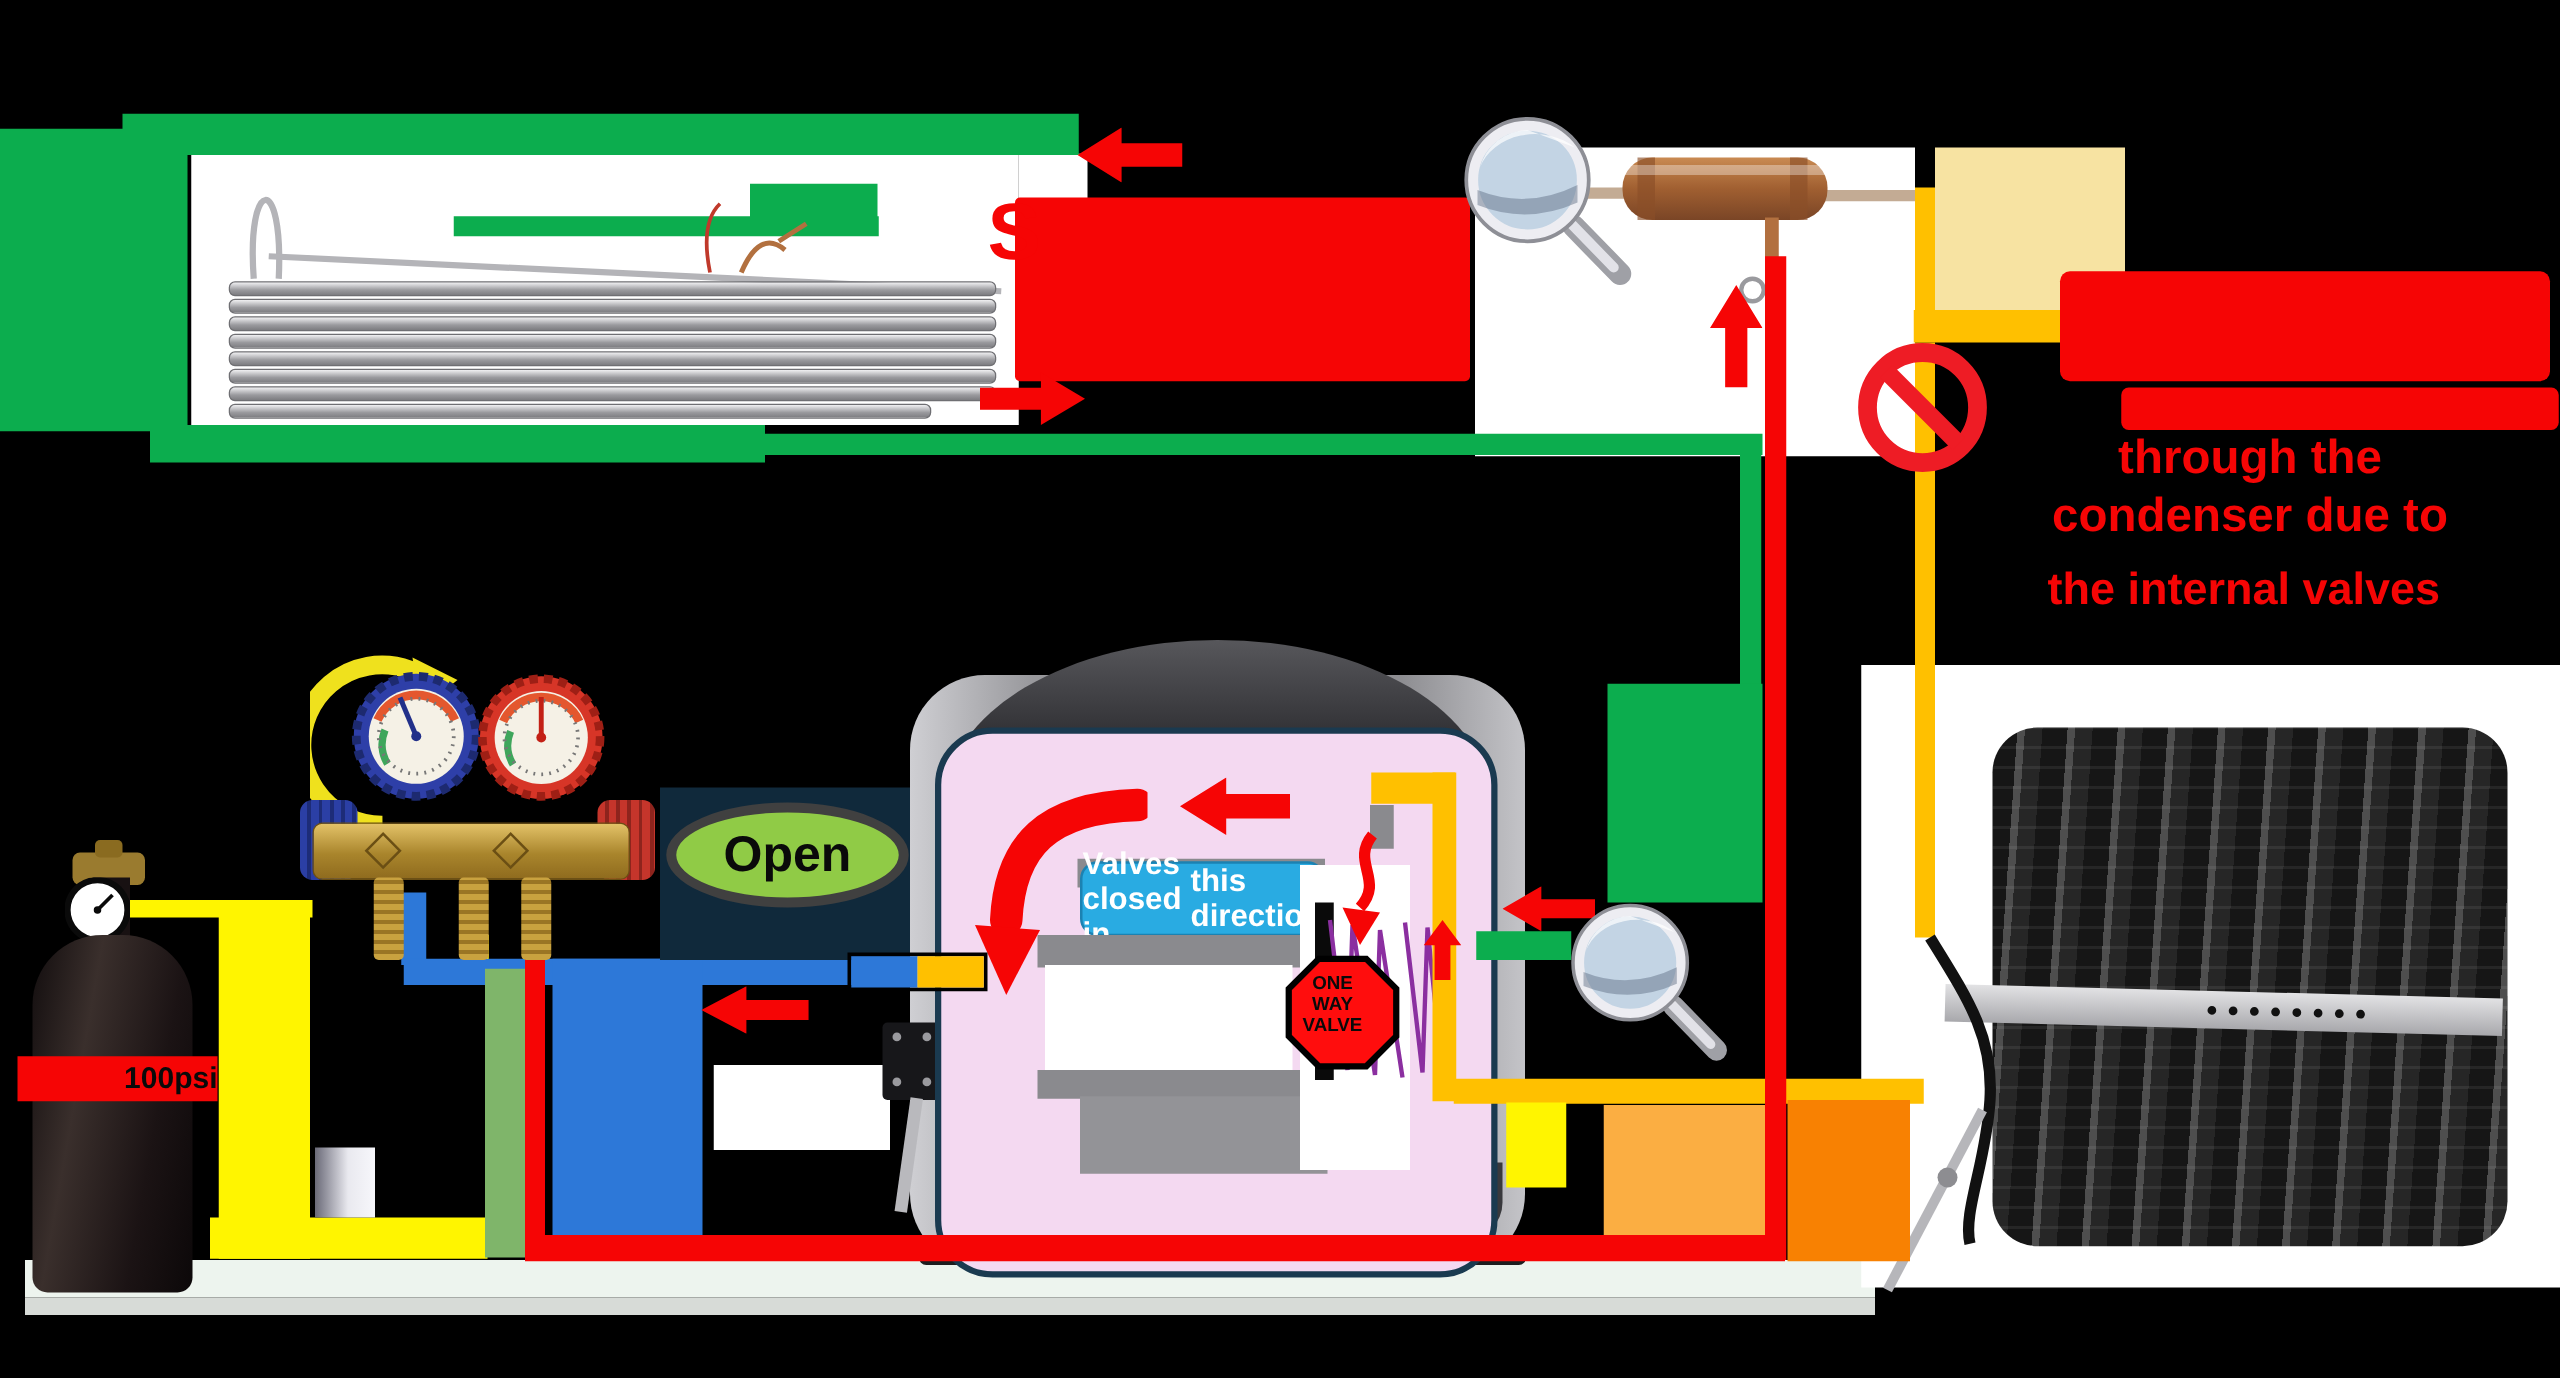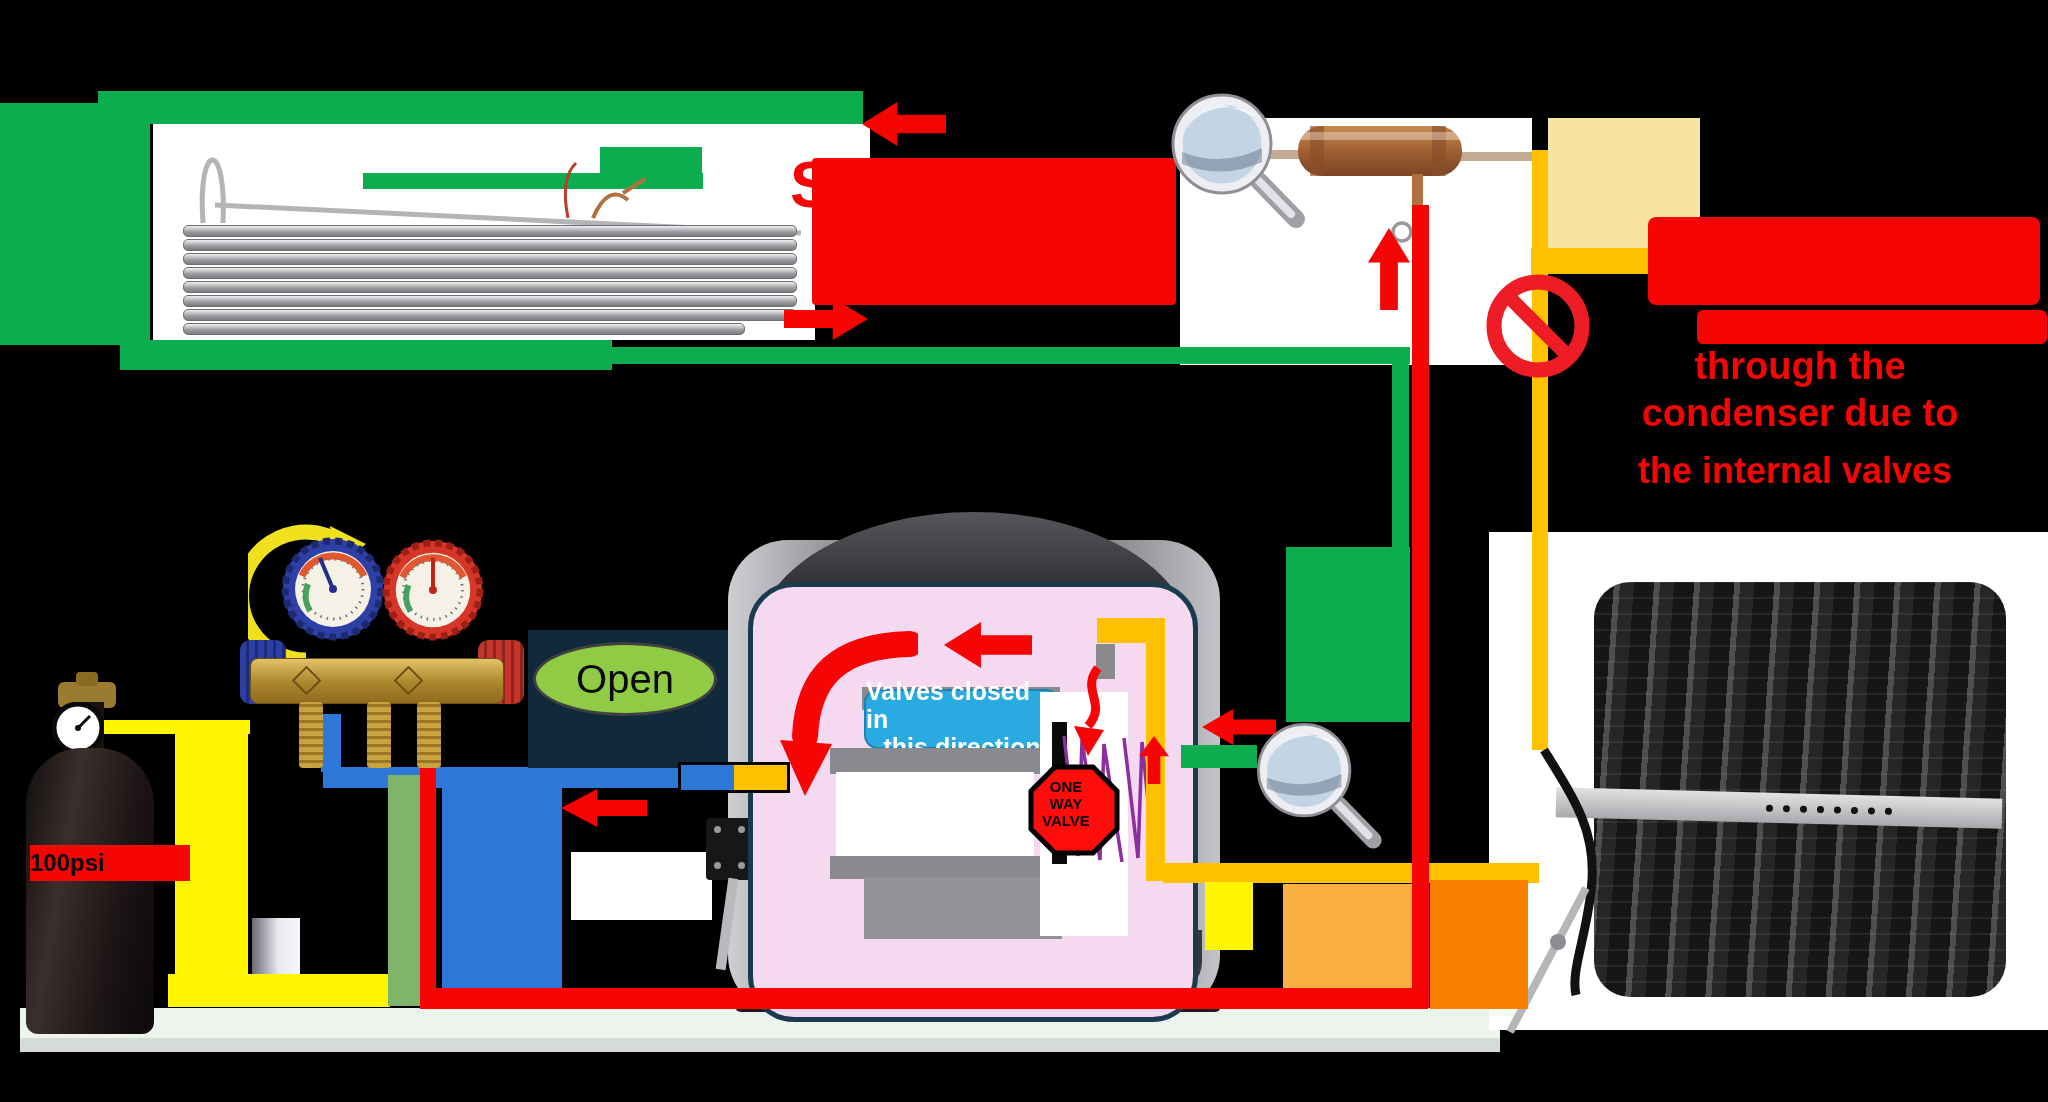--- a/index.html
+++ b/index.html
@@ -56,22 +56,22 @@
   <div class="abs bl" style="left:323px;top:767px;width:362px;height:21px;"></div>
   <div class="abs bl" style="left:442px;top:767px;width:120px;height:231px;"></div>
   <div class="abs" style="left:388px;top:775px;width:34px;height:231px;background:#7FB56A;"></div>
   <div class="abs r" style="left:420px;top:765px;width:16px;height:226px;"></div>
   <div class="abs" style="left:252px;top:918px;width:48px;height:56px;background:linear-gradient(90deg,#6a6a78,#e9e9ef 55%,#f7f7fb);"></div>
 
   <div class="abs r" style="left:812px;top:158px;width:364px;height:147px;border-radius:4px;"></div>
   <div class="abs" style="left:790px;top:148px;width:60px;height:70px;color:#F60505;font-size:64px;font-weight:bold;">S</div>
 
   <div class="abs" style="left:528px;top:630px;width:207px;height:138px;background:#10293B;"></div>
-  <div class="abs" style="left:533px;top:642px;width:178px;height:68px;border-radius:50%;background:#90CB46;border:3px solid #404040;
-              display:flex;align-items:center;justify-content:center;">
+  <div class="abs" style="left:533px;top:642px;width:178px;height:68px;border-radius:50%;background:#90CB46;border:8px solid #404040;
+              display:flex;align-items:center;justify-content:center;font-weight:bold;">
     <span style="color:#0a0a0a;font-size:40px;">Open</span>
   </div>
 
   <div class="abs" style="left:153px;top:123px;width:662px;height:217px;">
     <svg class="abs" style="left:0;top:0;" width="662" height="217" viewBox="0 0 662 217">
       <path d="M 50 100 C 44 18, 74 14, 70 100" fill="none" stroke="#b4b4b8" stroke-width="5"></path>
       <line x1="62" y1="82" x2="648" y2="110" stroke="#b4b4b8" stroke-width="5"></line>
       <path d="M 440 95 q 15 -35 35 -18 M 470 70 l 22 -14" fill="none" stroke="#b2703f" stroke-width="4"></path>
       <path d="M 415 95 q -8 -40 8 -55" fill="none" stroke="#c0392b" stroke-width="3"></path>
     </svg>
@@ -107,21 +107,21 @@
     <div class="abs" style="left:58px;top:682px;width:58px;height:26px;background:#9A7B2F;border-radius:6px;"></div>
     <div class="abs" style="left:76px;top:672px;width:22px;height:14px;background:#8a6b20;border-radius:4px;"></div>
     <div class="abs" style="left:74px;top:702px;width:30px;height:56px;background:#181112;"></div>
     <svg class="abs" style="left:52px;top:702px;" width="52" height="52" viewBox="0 0 52 52">
       <circle cx="26" cy="26" r="24" fill="#ffffff" stroke="#0a0a0a" stroke-width="5"></circle>
       <line x1="26" y1="26" x2="38" y2="14" stroke="#0a0a0a" stroke-width="3"></line>
       <circle cx="26" cy="26" r="3" fill="#0a0a0a"></circle>
     </svg>
     <div class="abs" style="left:26px;top:748px;width:128px;height:286px;border-radius:56px 56px 12px 12px;
                 background:linear-gradient(100deg,#120d0e,#3a2f2c 32%,#1b1314 70%,#0c0809);"></div>
-    <div class="abs" style="left:30px;top:845px;width:160px;height:36px;background:#F60505;display:flex;align-items:center;justify-content:flex-start;">
+    <div class="abs" style="left:14px;top:845px;width:160px;height:36px;background:#F60505;display:flex;align-items:center;justify-content:flex-end;">
       <span style="color:#0a0a0a;font-size:24px;font-weight:600;">100psi</span>
     </div>
   </div>
 
   <div class="abs" style="left:0;top:0;">
     <svg class="abs" style="left:248px;top:500px;" width="120" height="170" viewBox="0 0 120 170">
       <path d="M 58 160 A 64 64 0 1 1 104 52" fill="none" stroke="#EFE11D" stroke-width="15"></path>
       <polygon points="118,44 82,26 88,68" fill="#EFE11D"></polygon>
     </svg>
     <svg class="abs" style="left:280px;top:536px;" width="106" height="106" viewBox="0 0 106 106">
@@ -191,21 +191,21 @@
       <span class="abs" style="left:32px;top:8px;width:7px;height:7px;border-radius:50%;background:#9a9a9e;"></span>
       <span class="abs" style="left:8px;top:44px;width:7px;height:7px;border-radius:50%;background:#9a9a9e;"></span>
       <span class="abs" style="left:32px;top:44px;width:7px;height:7px;border-radius:50%;background:#9a9a9e;"></span>
     </div>
     <div class="abs" style="left:722px;top:878px;width:10px;height:92px;background:#b9b9bd;transform:rotate(8deg);"></div>
     <div class="abs" style="left:748px;top:582px;width:450px;height:440px;border-radius:46px;border:5px solid #1A3A50;background:#F4D9F1;box-sizing:border-box;"></div>
   </div>
 
   <div class="abs gray" style="left:862px;top:687px;width:198px;height:23px;"></div>
   <div class="abs" style="left:864px;top:689px;width:196px;height:60px;border-radius:14px;background:#29ABE2;border:2px solid #1b82b2;box-sizing:border-box;
-              display:flex;flex-direction:column;align-items:center;justify-content:center;color:#fff;font-size:25px;font-weight:600;line-height:28px;">
+              display:flex;align-items:center;justify-content:center;color:#fff;font-size:25px;font-weight:600;line-height:28px;">
     <span>Valves closed in</span>
     <span>this direction</span>
   </div>
   <div class="abs gray" style="left:830px;top:748px;width:212px;height:26px;"></div>
   <div class="abs white" style="left:836px;top:772px;width:198px;height:86px;"></div>
   <div class="abs gray" style="left:830px;top:856px;width:210px;height:23px;"></div>
   <div class="abs" style="left:864px;top:877px;width:198px;height:62px;background:#939397;"></div>
   <div class="abs white" style="left:1040px;top:692px;width:88px;height:244px;"></div>
   <div class="abs" style="left:1052px;top:722px;width:15px;height:142px;background:#0a0a0a;"></div>
   <svg class="abs" style="left:1058px;top:734px;" width="100" height="132" viewBox="0 0 100 132">

